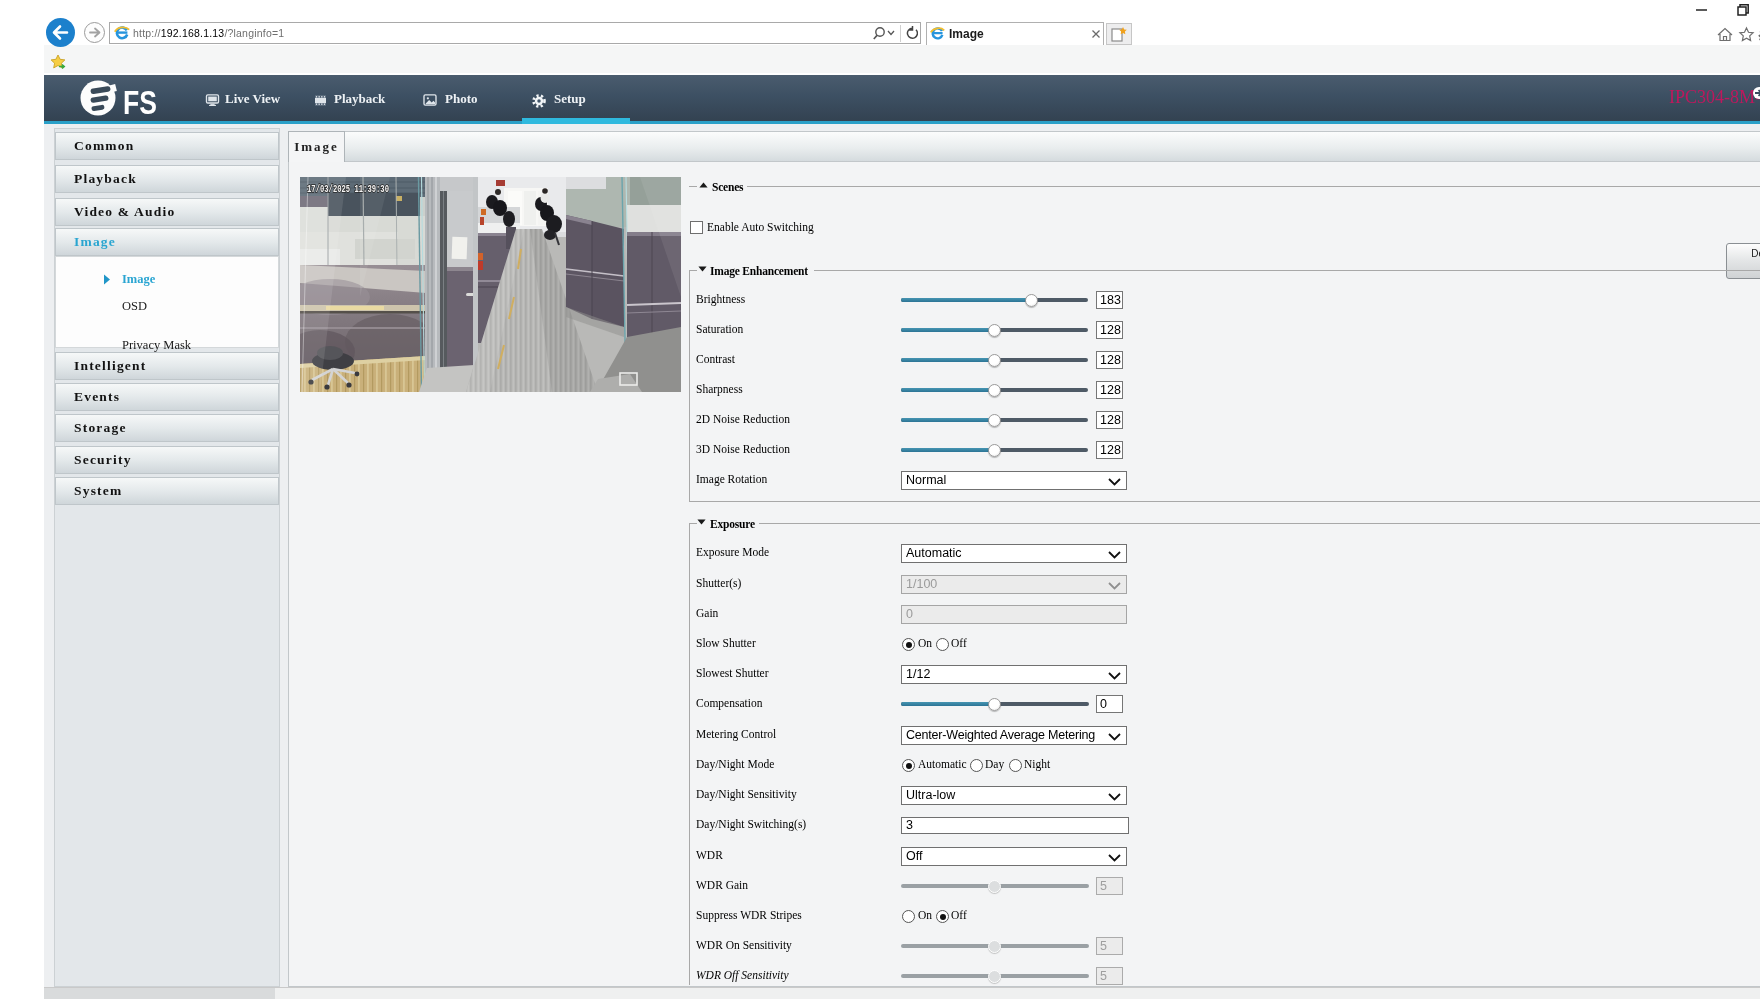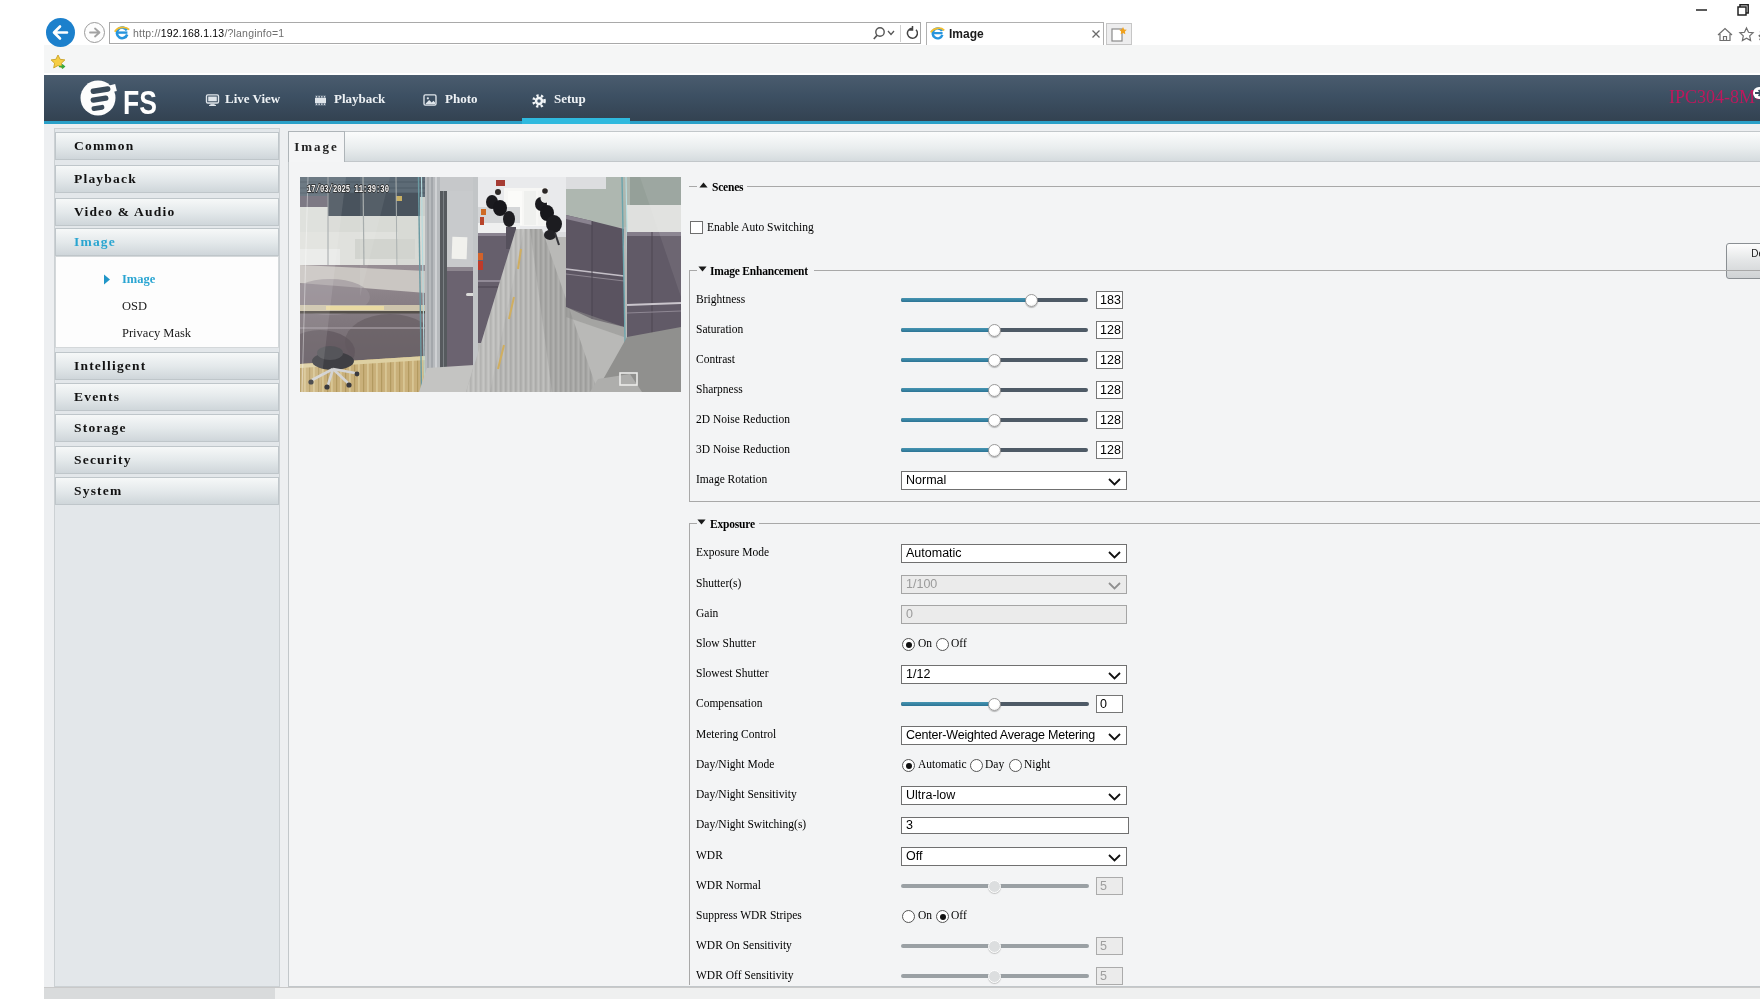--- a/index.html
+++ b/index.html
@@ -185,21 +185,21 @@
   <div class="abs mitem" style="top:132px;">Common</div>
   <div class="abs mitem" style="top:165px;">Playback</div>
   <div class="abs mitem" style="top:198px;">Video &amp; Audio</div>
   <div class="abs mitem" style="top:228px;color:#29a5d0;">Image</div>
   <div class="abs" id="submenu"></div>
   <svg class="abs" style="left:59px;top:274px;width:8px;height:11px" viewBox="0 0 8 11">
       <path d="M1 0.5 L7 5.5 L1 10.5 Z" fill="#2196c8"></path>
     </svg>
   <div class="abs smitem" style="top:272px;color:#2aa5d2;font-weight:bold;">Image</div>
   <div class="abs smitem" style="top:299px;">OSD</div>
-  <div class="abs smitem" style="top:326px;">Privacy Mask</div>
+  <div class="abs smitem" style="top:338px;">Privacy Mask</div>
   <div class="abs mitem" style="top:352px;">Intelligent</div>
   <div class="abs mitem" style="top:383px;">Events</div>
   <div class="abs mitem" style="top:414px;">Storage</div>
   <div class="abs mitem" style="top:446px;">Security</div>
   <div class="abs mitem" style="top:477px;">System</div>
 
   <div class="abs" id="panel"></div>
   <div class="abs" id="tabstrip"></div>
   <div class="abs" id="imgtab">Image</div>
 
@@ -509,39 +509,39 @@
   <div class="abs flabel" style="left:652px;top:817px;">Day/Night Switching(s)</div>
   <div class="abs ddown" style="left:857px;top:817px;width:228px;height:17px;line-height:15px;">3</div>
 
   <div class="abs flabel" style="left:652px;top:848px;">WDR</div>
   <div class="abs ddown" style="left:857px;top:847px;width:226px;height:19px;line-height:17px;">Off
     <svg style="position:absolute;right:5px;top:6px;width:13px;height:8px" viewBox="0 0 13 8">
         <path d="M1 1 L6.5 6.5 L12 1" fill="none" stroke="#111" stroke-width="1.8"></path>
       </svg>
   </div>
 
-  <div class="abs flabel" style="left:652px;top:878px;">WDR Normal</div>
+  <div class="abs flabel" style="left:652px;top:878px;">WDR Gain</div>
   <div class="abs gtrack" style="left:857px;top:884px;width:188px;"></div>
   <div class="abs gthumb" style="left:944px;top:880px;"></div>
   <div class="abs vbox vdis" style="left:1052px;top:877px;">5</div>
 
   <div class="abs flabel" style="left:652px;top:908px;">Suppress WDR Stripes</div>
   <div class="abs radio" style="left:858px;top:910px;"></div>
   <div class="abs flabel" style="left:874px;top:908px;">On</div>
   <div class="abs radio" style="left:892px;top:910px;">
       <div style="position:absolute;left:2.5px;top:2.5px;width:6px;height:6px;border-radius:50%;background:#111;"></div>
     </div>
   <div class="abs flabel" style="left:907px;top:908px;">Off</div>
 
   <div class="abs flabel" style="left:652px;top:938px;">WDR On Sensitivity</div>
   <div class="abs gtrack" style="left:857px;top:944px;width:188px;"></div>
   <div class="abs gthumb" style="left:944px;top:940px;"></div>
   <div class="abs vbox vdis" style="left:1052px;top:937px;">5</div>
 
-  <div class="abs flabel" style="left:652px;top:968px;">WDR Off Sensitivity</div>
+  <div class="abs flabel" style="left:652px;top:968px;font-style:italic;">WDR Off Sensitivity</div>
   <div class="abs gtrack" style="left:857px;top:974px;width:188px;"></div>
   <div class="abs gthumb" style="left:944px;top:970px;"></div>
   <div class="abs vbox vdis" style="left:1052px;top:967px;">5</div>
 
   <div class="abs" id="sbar"></div>
   <div class="abs" id="sthumb"></div>
   <svg class="abs" style="left:1732px;top:184px;width:11px;height:9px" viewBox="0 0 10 8">
       <path d="M1 6.5 L5 2 L9 6.5" fill="none" stroke="#4e4e4e" stroke-width="1.8"></path>
     </svg>
   <svg class="abs" style="left:1732px;top:966px;width:11px;height:9px" viewBox="0 0 10 8">

